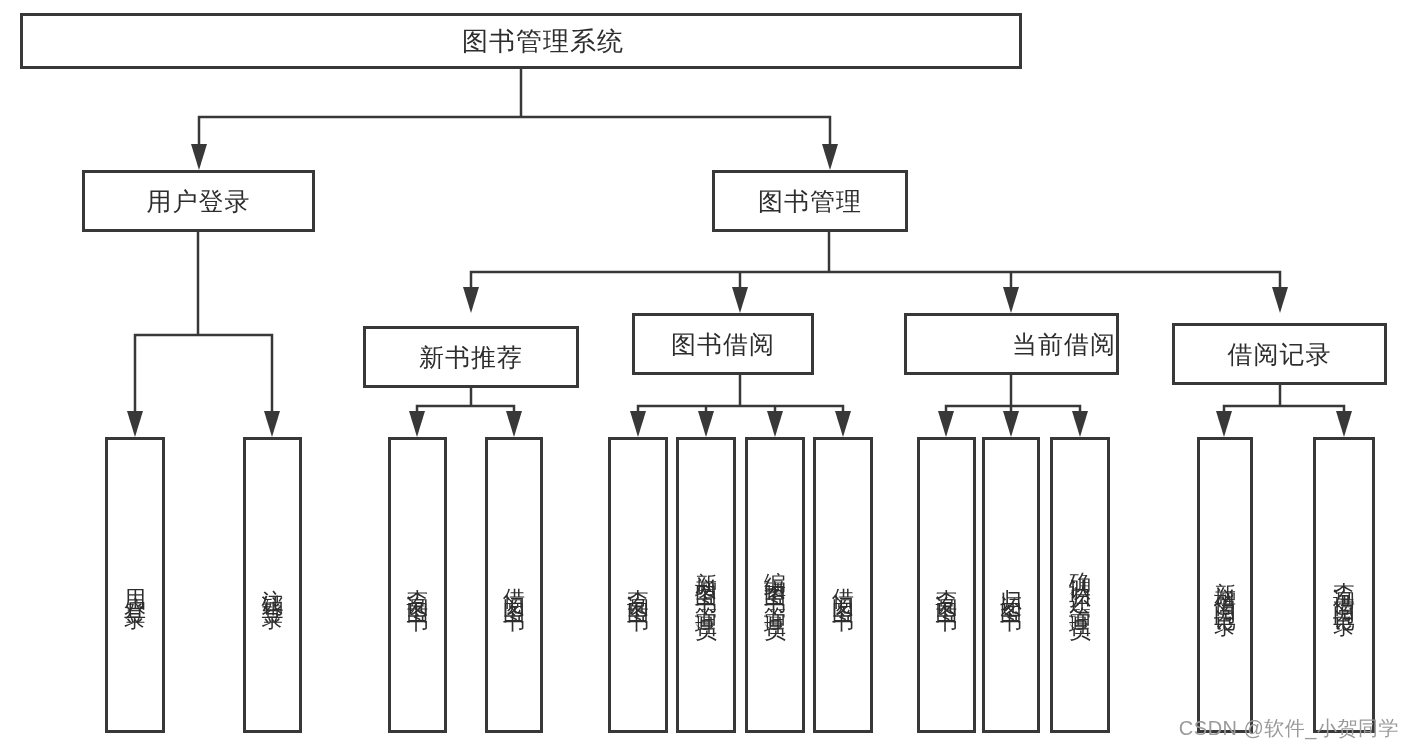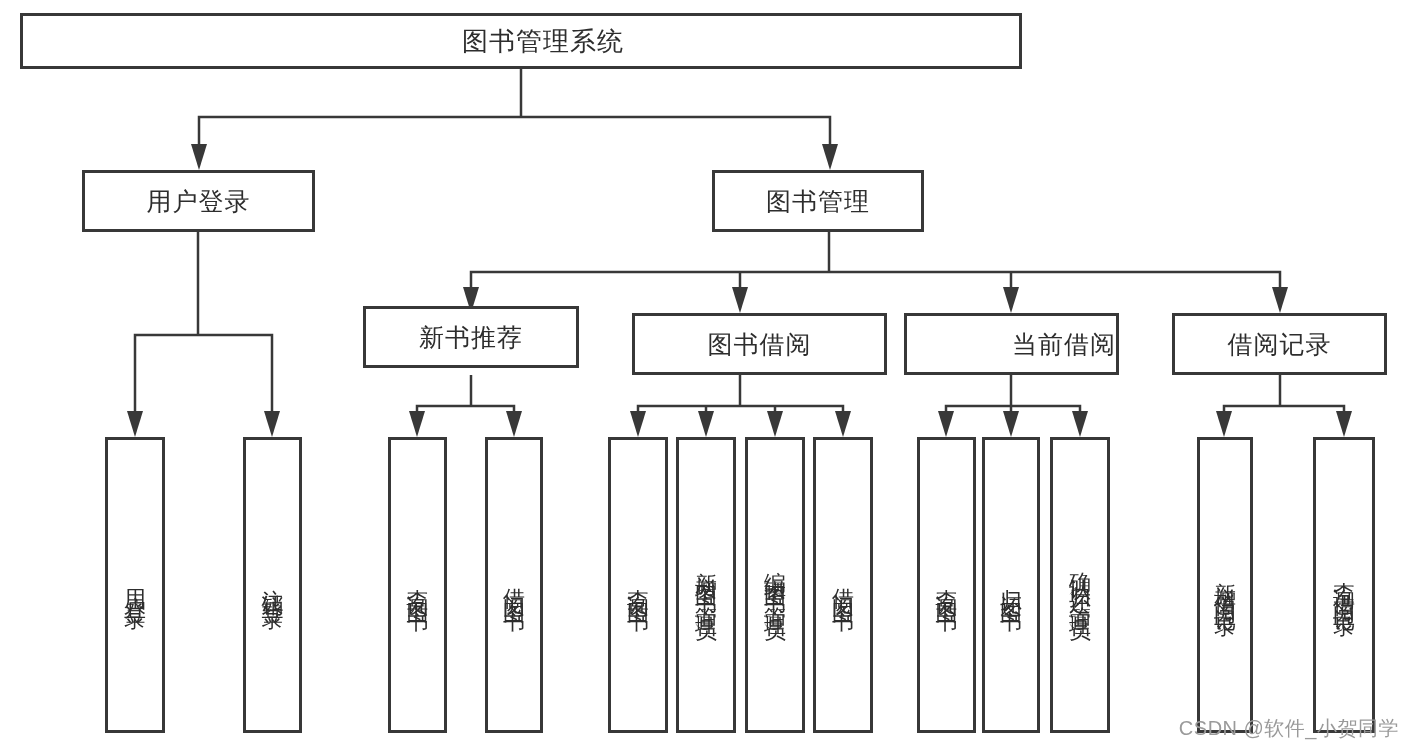--- a/index.html
+++ b/index.html
@@ -40,25 +40,25 @@
     right:6px;
     bottom:5px;
     font-size:20px;
     color:#9a9a9a;
     z-index:3;
     letter-spacing:0.5px;
   }
   
   .n-root {left:20px;  top:13px;  width:1002px; height:56px;padding-left:44px;}
   .n-l2a  {left:82px;  top:170px; width:233px;  height:62px;}
-  .n-l2b  {left:712px; top:170px; width:212px;  height:62px;}
-  .n-l3a  {left:363px; top:306px; width:216px;  height:62px;}
-  .n-l3b  {left:632px; top:313px; width:255px;  height:62px;}
+  .n-l2b  {left:712px; top:170px; width:196px;  height:62px;}
+  .n-l3a  {left:363px; top:326px; width:216px;  height:62px;}
+  .n-l3b  {left:632px; top:313px; width:182px;  height:62px;}
   .n-l3c  {left:904px; top:313px; width:215px;  height:62px;justify-content:flex-end;}
-  .n-l3d  {left:1172px;top:313px; width:215px;  height:62px;}
+  .n-l3d  {left:1172px;top:323px; width:215px;  height:62px;}
   .lf1 {left:105px; top:437px; width:60px; height:296px;}
   .lf2 {left:243px; top:437px; width:59px; height:296px;}
   .lf3 {left:388px; top:437px; width:59px; height:296px;}
   .lf4 {left:485px; top:437px; width:58px; height:296px;}
   .lf5 {left:608px; top:437px; width:60px; height:296px;}
   .lf6 {left:676px; top:437px; width:60px; height:296px;}
   .lf7 {left:745px; top:437px; width:60px; height:296px;}
   .lf8 {left:813px; top:437px; width:60px; height:296px;}
   .lf9 {left:917px; top:437px; width:59px; height:296px;}
   .lf10{left:982px; top:437px; width:58px; height:296px;}

